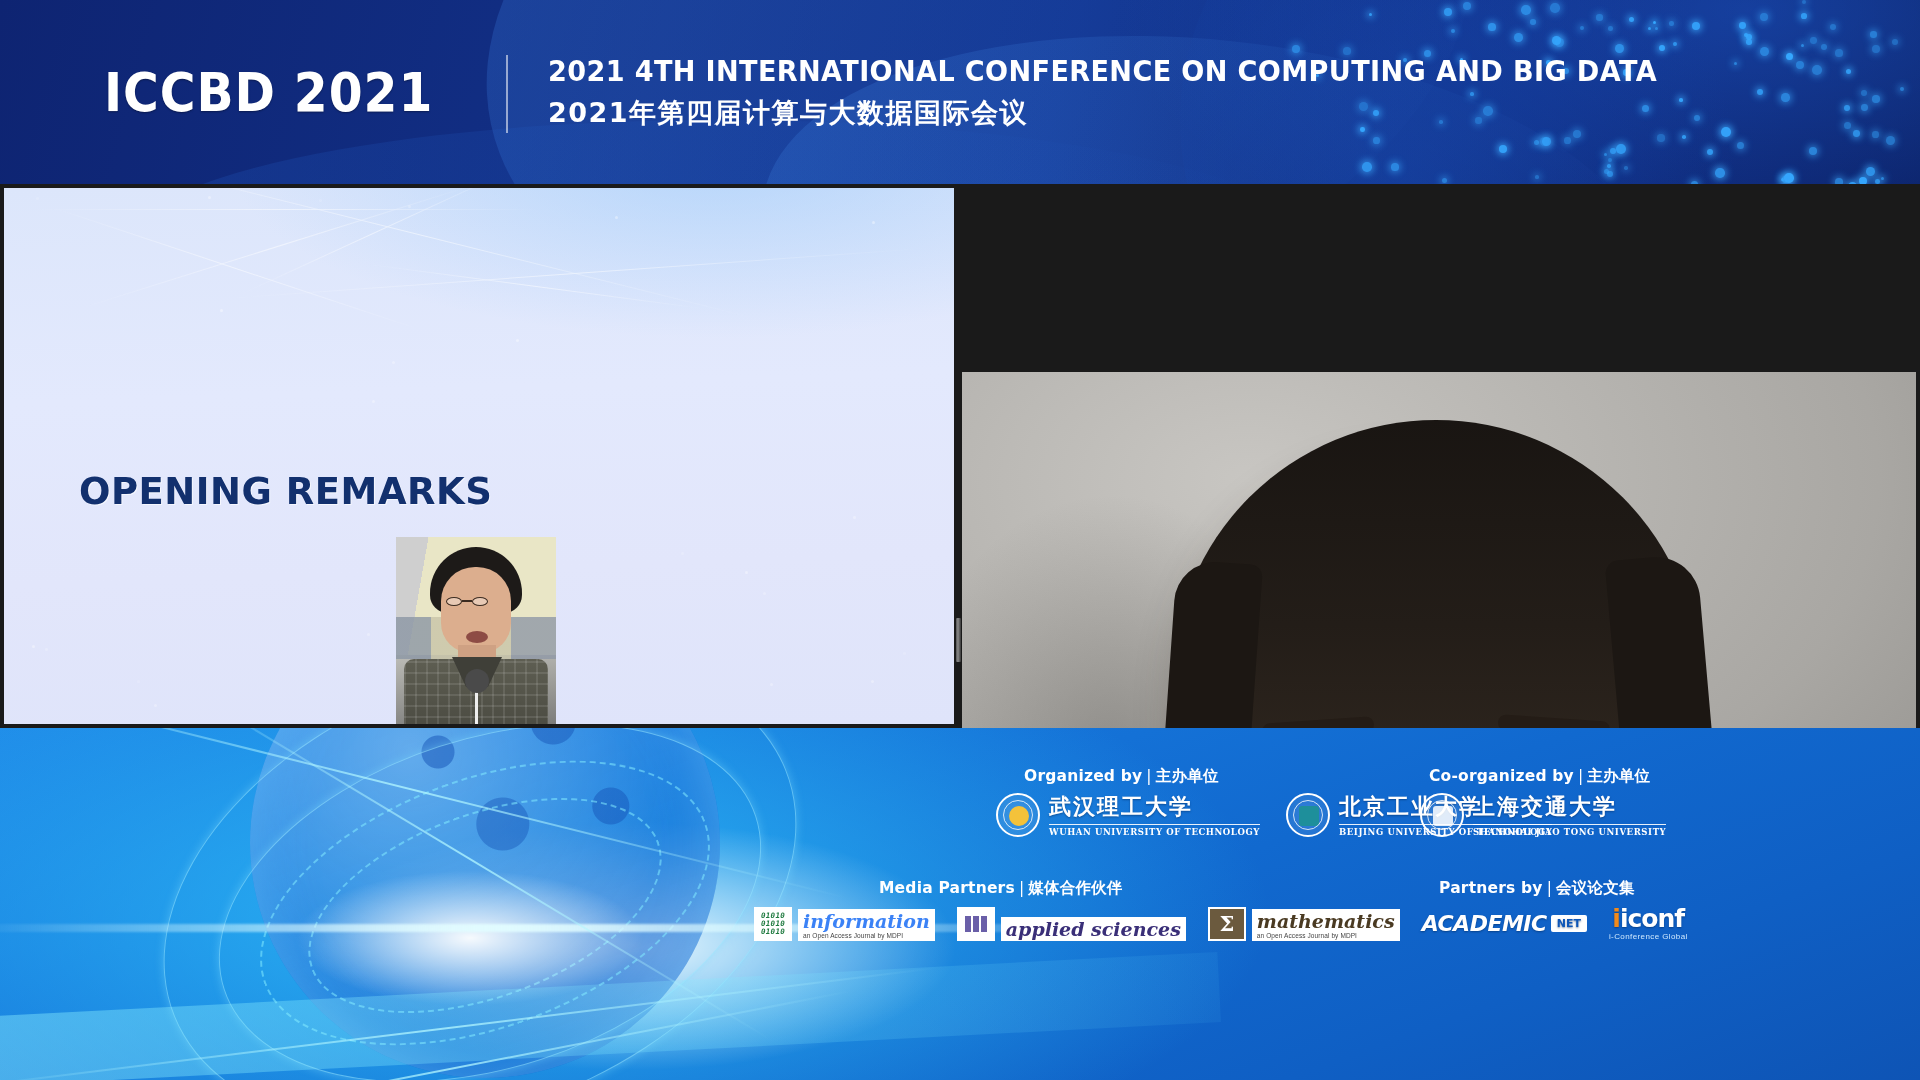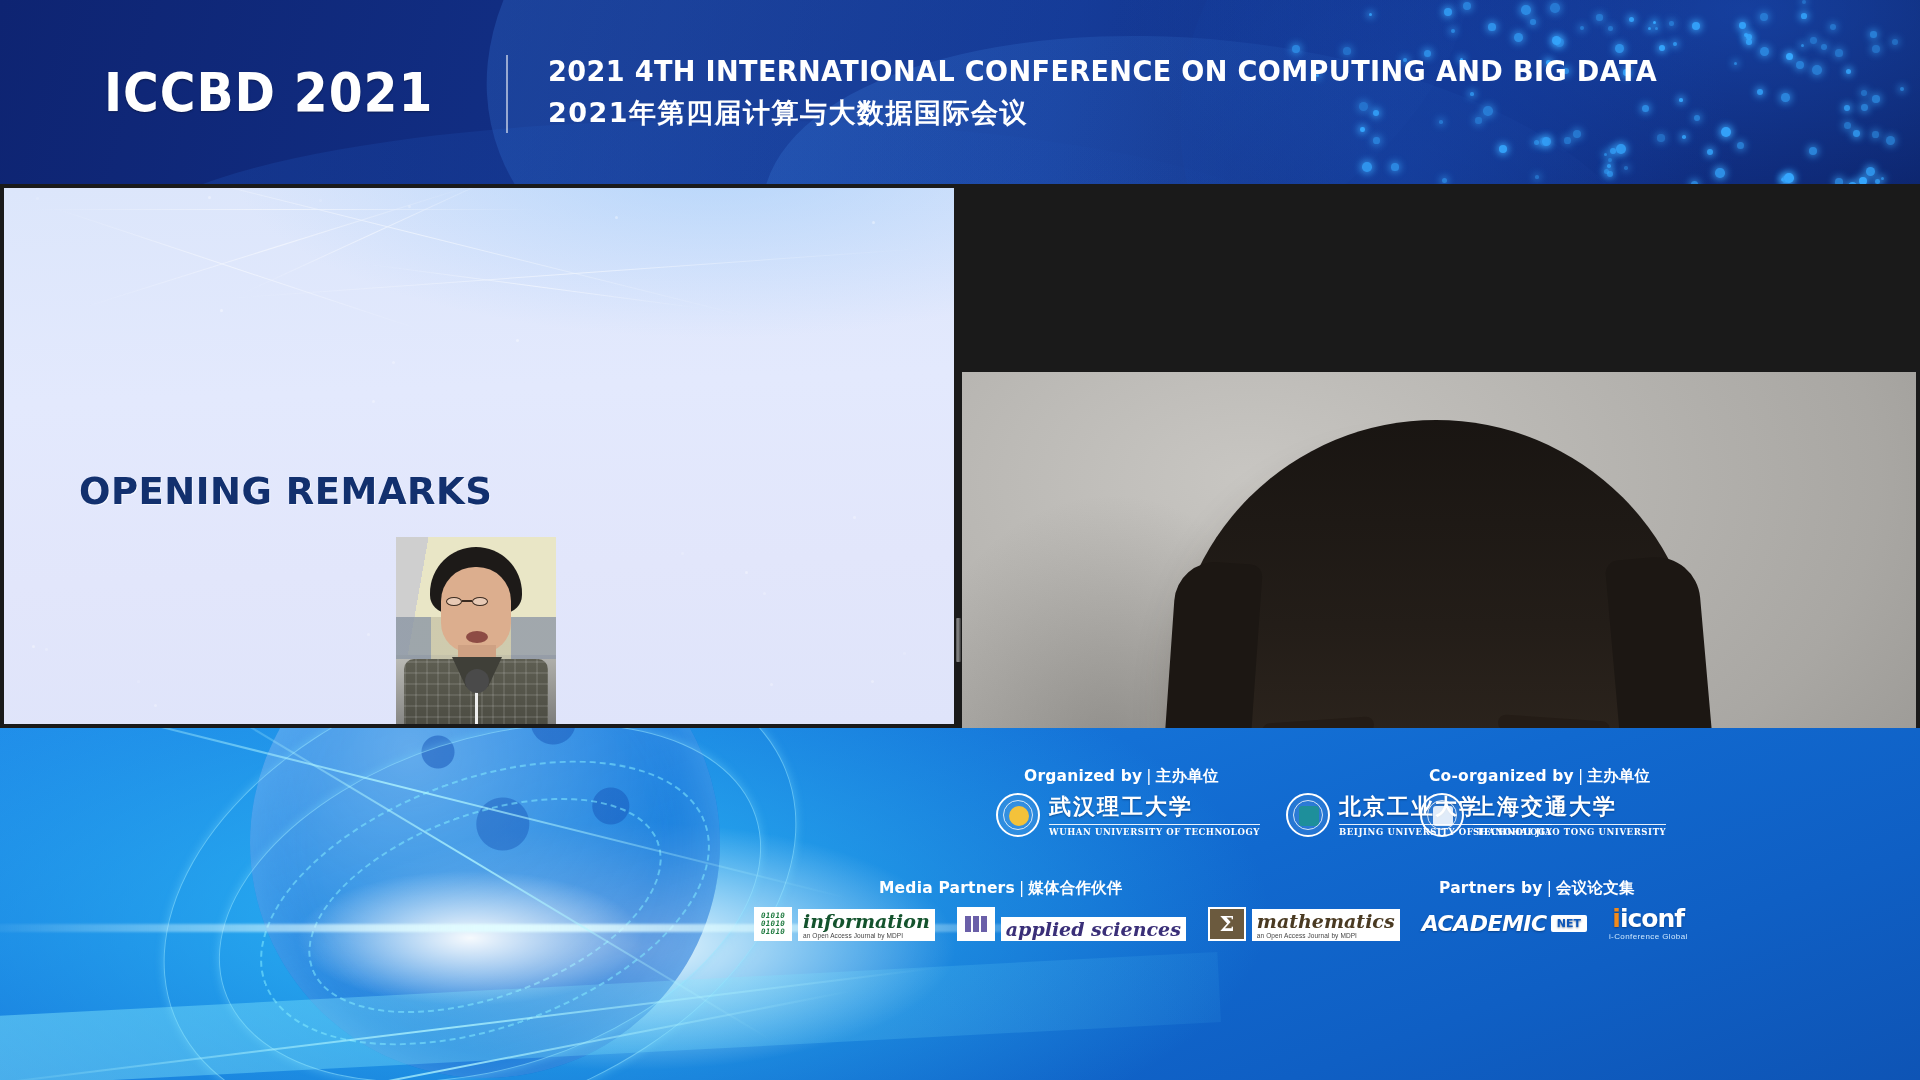--- a/index.html
+++ b/index.html
@@ -331,21 +331,21 @@
   .mp-badge.sigma { background:#6b5a3e; color:#fff;
     font-family:"DejaVu Serif", serif; font-size:21px; font-weight:bold;
     border:2px solid #ffffff; }
   .mp-wordmark {
     display:flex; flex-direction:column; gap:1px; background:#ffffff; padding:2px 5px;
   }
   .mp-word {
     font-family:"DejaVu Serif", serif; font-style:italic; font-weight:bold;
     font-size:19px; line-height:20px; white-space:nowrap;
   }
-  .mp-word.green { color:#14532d; }
+  .mp-word.green { color:#3b82f6; }
   .mp-word.purple { color:#3a2f78; }
   .mp-word.brown { color:#4a3a22; }
   .mp-sub {
     font-family:"Liberation Sans", sans-serif; font-size:6.5px; color:#444;
     white-space:nowrap; letter-spacing:.1px;
   }
 
   .acad {
     display:flex; align-items:center; gap:4px;
     font-family:"DejaVu Sans", sans-serif; font-style:italic; font-weight:bold;

